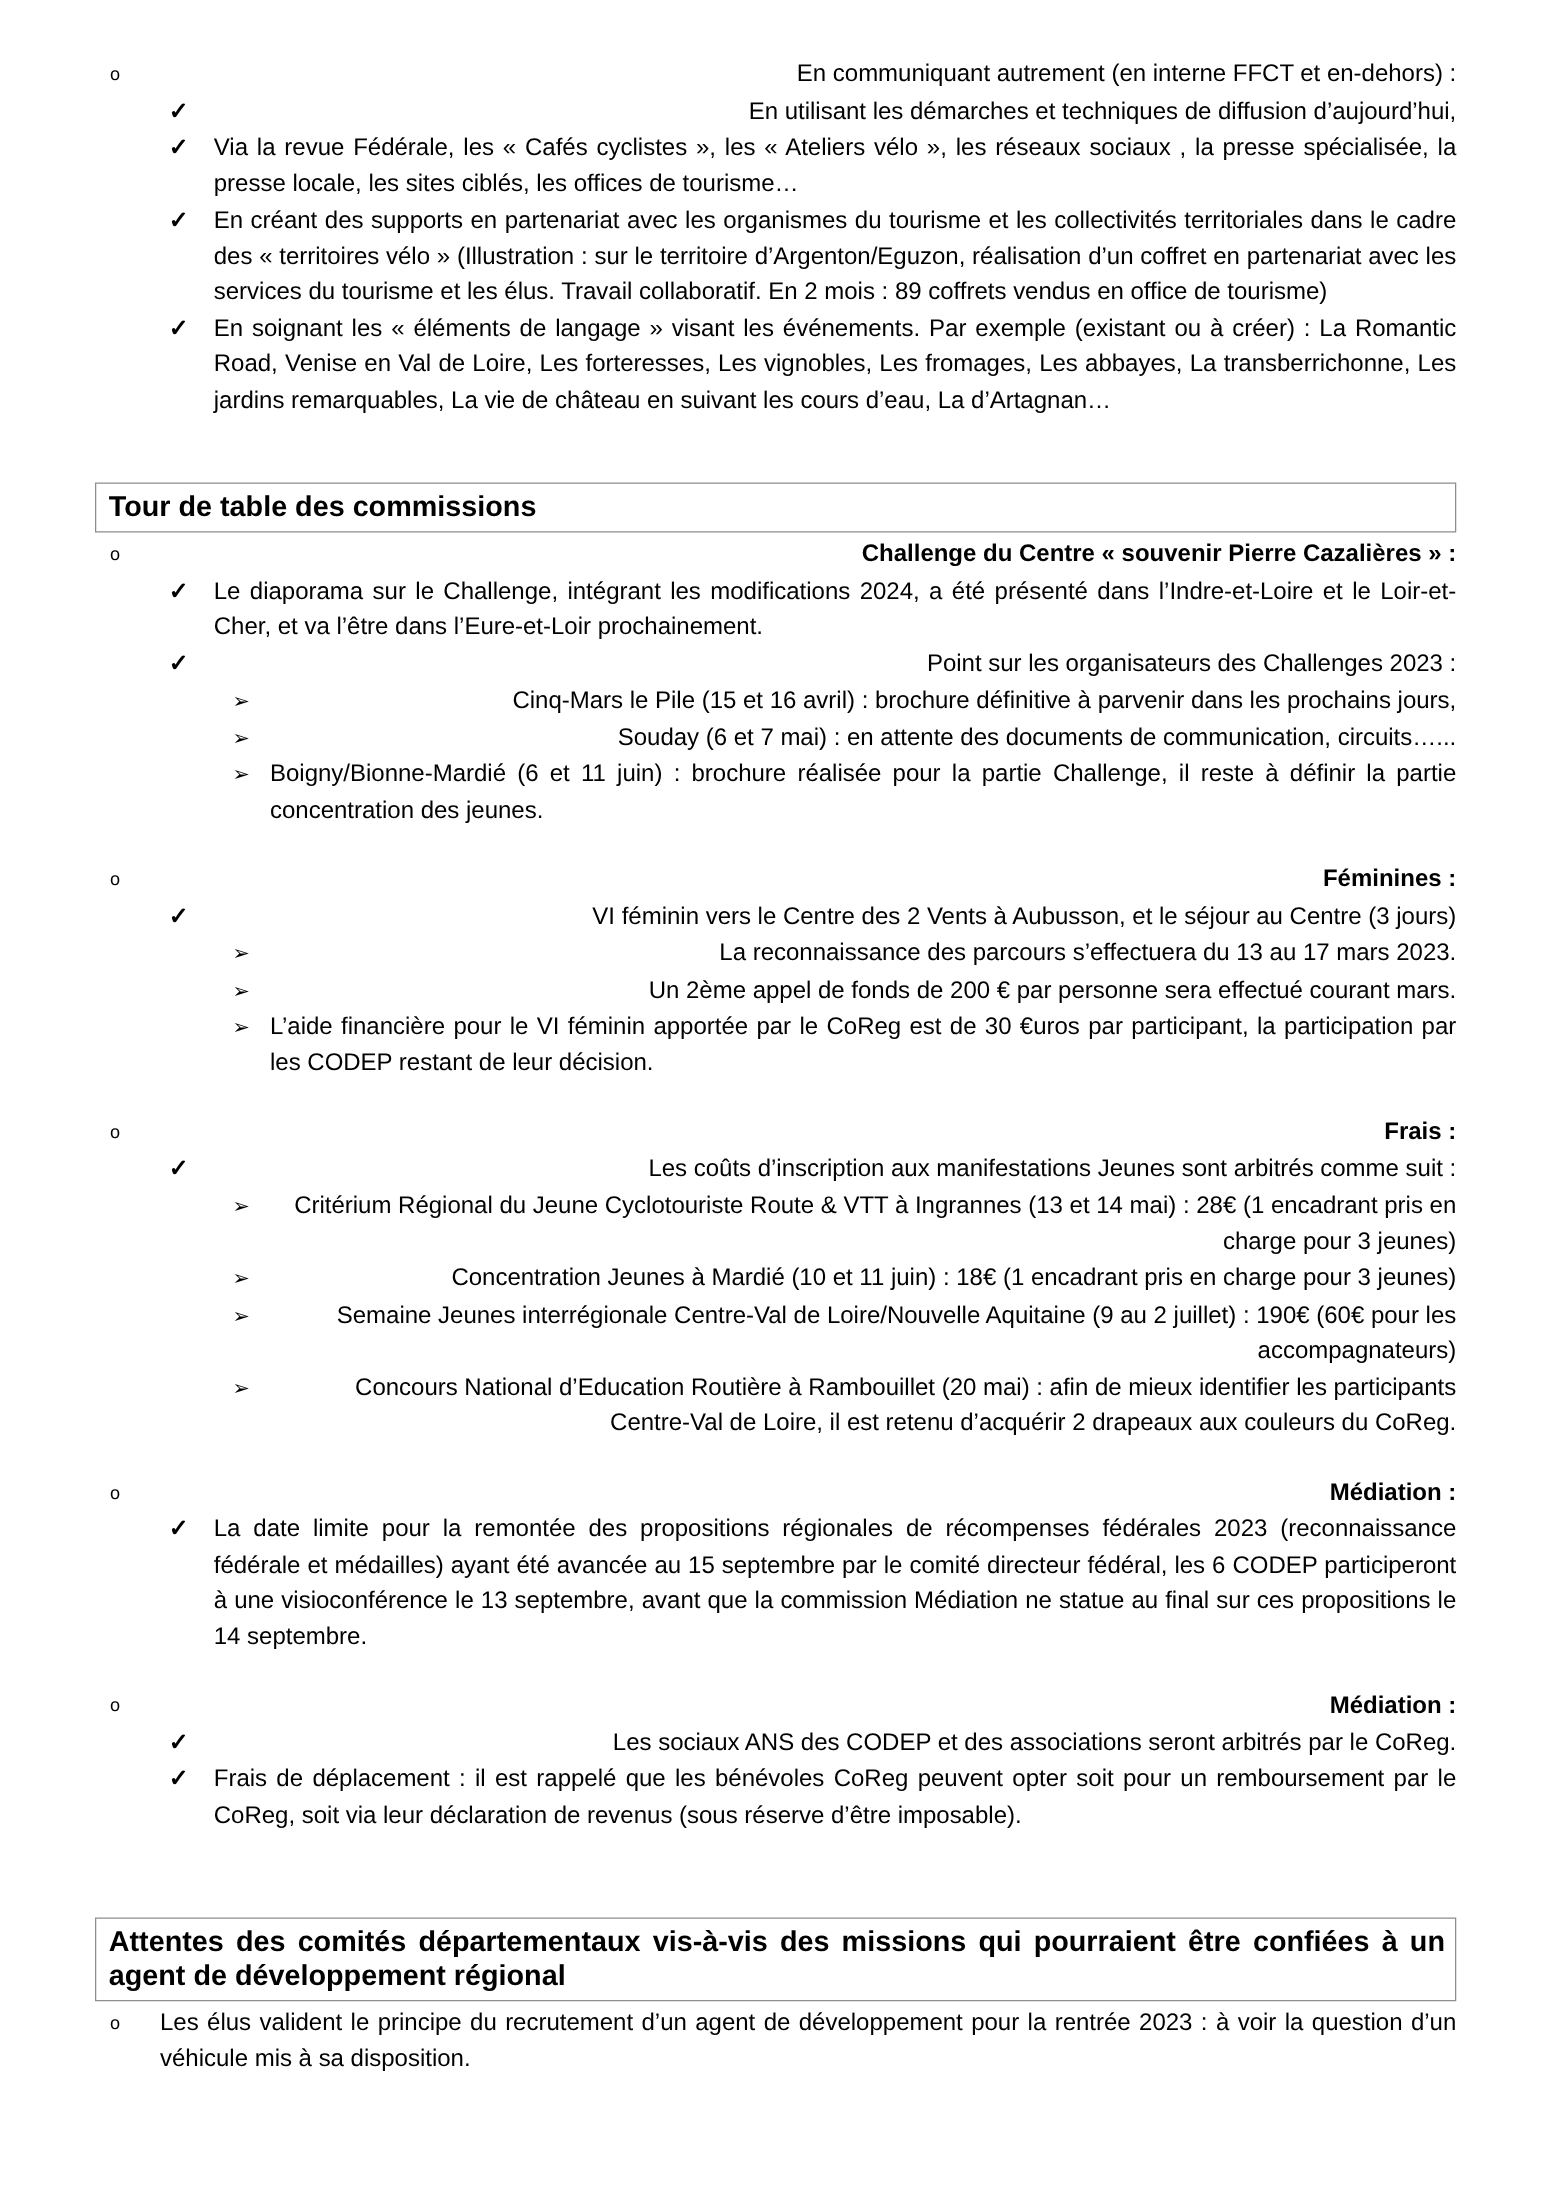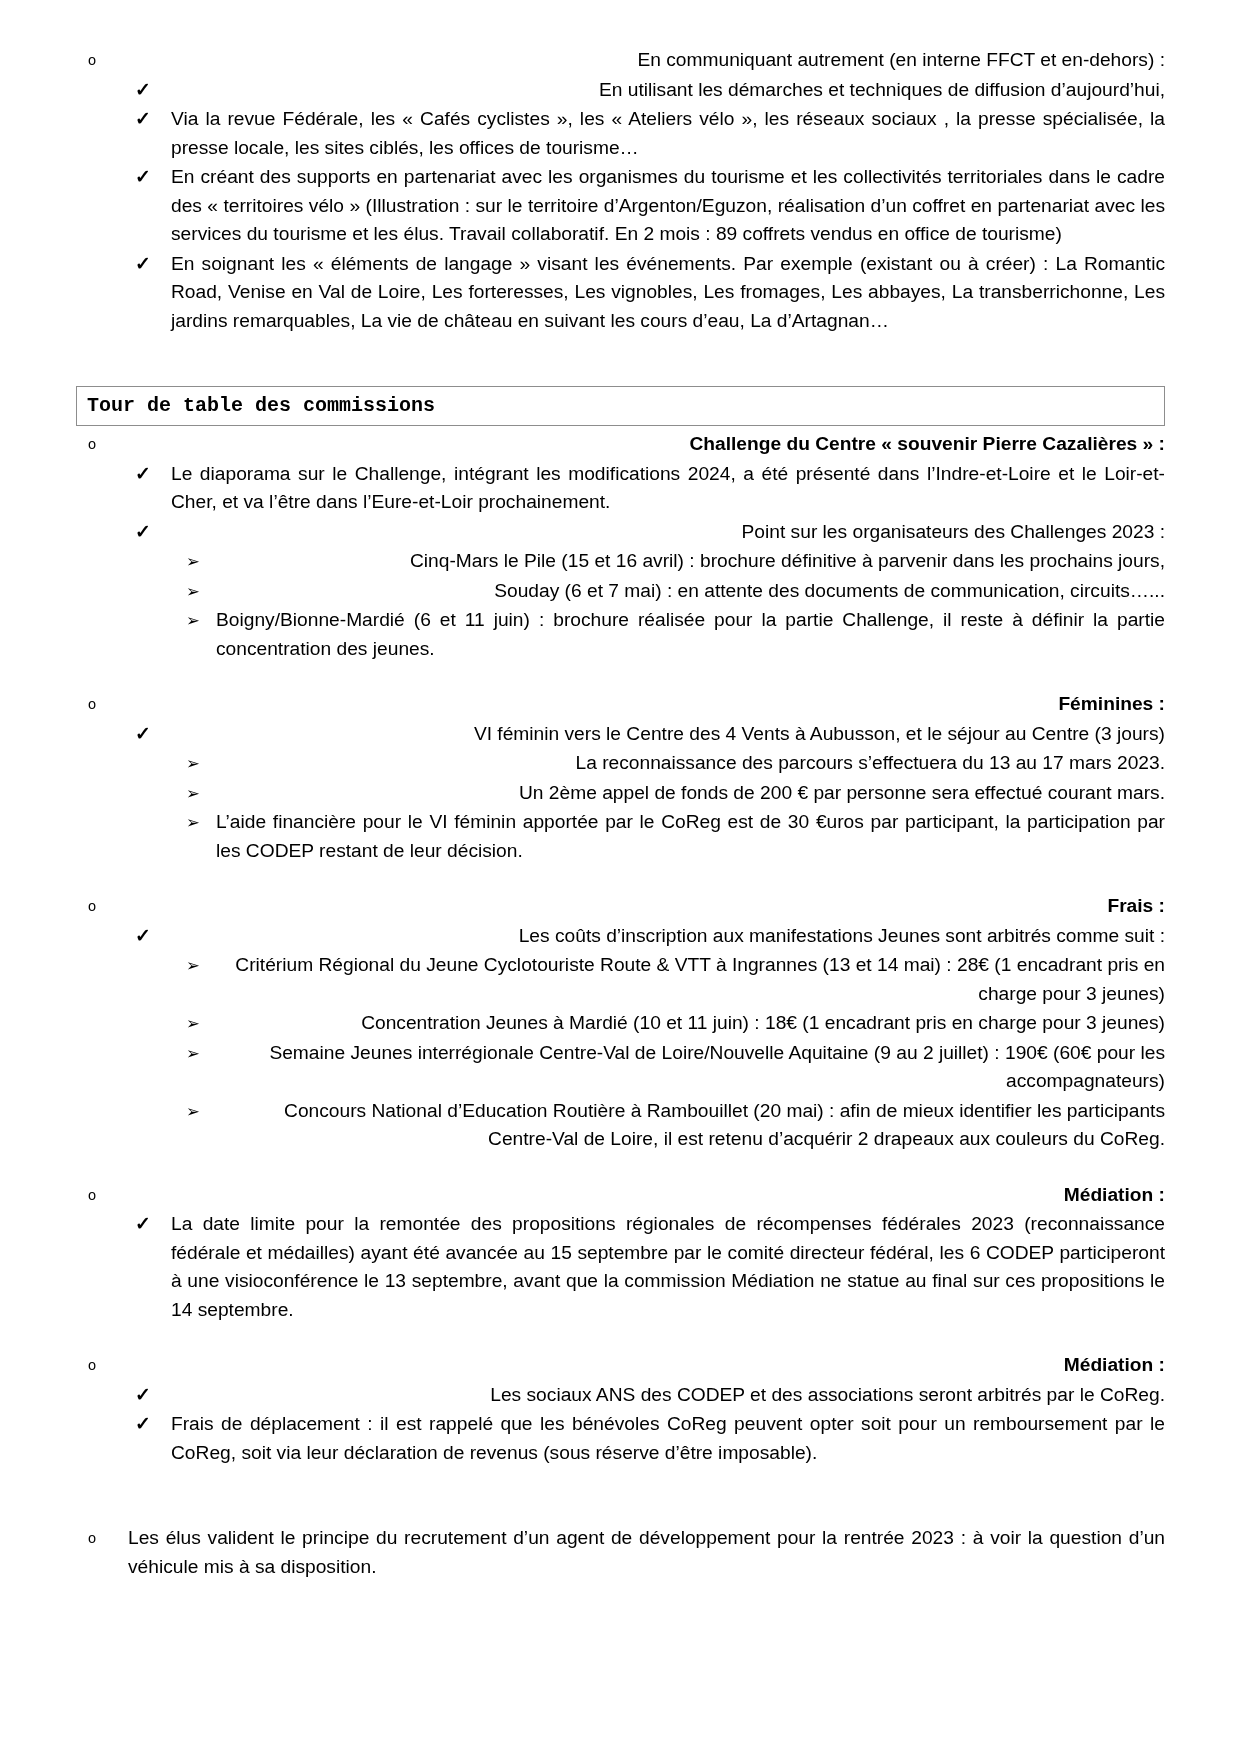--- a/index.html
+++ b/index.html
@@ -80,26 +80,25 @@
 
   
   .section-box {
     border: 1.3px solid #8d8d8d;
     box-sizing: border-box;
     padding: 5px 8px 6px 10px;
     margin-top: 10px;
     margin-bottom: 4px;
   }
   .section-box .section-title {
-    font-size: 20px;
+    font-size: 23px;
     line-height: 27px;
     font-weight: 700;
     text-align: justify;
     text-justify: inter-word;
-    font-family: Liberation Mono, monospace;
   }
   .gap-md { height: 26px; }
   .gap-lg { height: 40px; }
   .gap-xl { height: 56px; }
 </style>
 </head>
 <body>
 
 <div class="page">
 
@@ -172,21 +171,21 @@
 
     <div class="gap-md"></div>
 
     <div class="lvl1">
       <span class="marker marker-o">o</span>
       <span class="body-text bold">Féminines :</span>
     </div>
 
     <div class="lvl2">
       <span class="marker marker-check">✓</span>
-      <span class="body-text">VI féminin vers le Centre des 4 Vents à Aubusson, et le séjour au Centre (3 jours)</span>
+      <span class="body-text">VI féminin vers le Centre des 2 Vents à Aubusson, et le séjour au Centre (3 jours)</span>
     </div>
 
     <div class="lvl3">
       <span class="marker marker-arrow">➢</span>
       <span class="body-text">La reconnaissance des parcours s’effectuera du 13 au 17 mars 2023.</span>
     </div>
 
     <div class="lvl3">
       <span class="marker marker-arrow">➢</span>
       <span class="body-text">Un 2ème appel de fonds de 200 € par personne sera effectué courant mars.</span>
@@ -255,20 +254,23 @@
 
     <div class="lvl2">
       <span class="marker marker-check">✓</span>
       <span class="body-text justify">Frais de déplacement : il est rappelé que les bénévoles CoReg peuvent opter soit pour un remboursement par le CoReg, soit via leur déclaration de revenus (sous réserve d’être imposable).</span>
     </div>
 
   </div>
 
   <div class="gap-xl"></div>
 
+  <div class="section-box">
+    <div class="section-title">Attentes des comités départementaux vis-à-vis des missions qui pourraient être confiées à un agent de développement régional</div>
+  </div>
 
   <div>
     <div class="lvl1">
       <span class="marker marker-o">o</span>
       <span class="body-text justify">Les élus valident le principe du recrutement d’un agent de développement pour la rentrée 2023 : à voir la question d’un véhicule mis à sa disposition.</span>
     </div>
   </div>
 
 </div>
 

